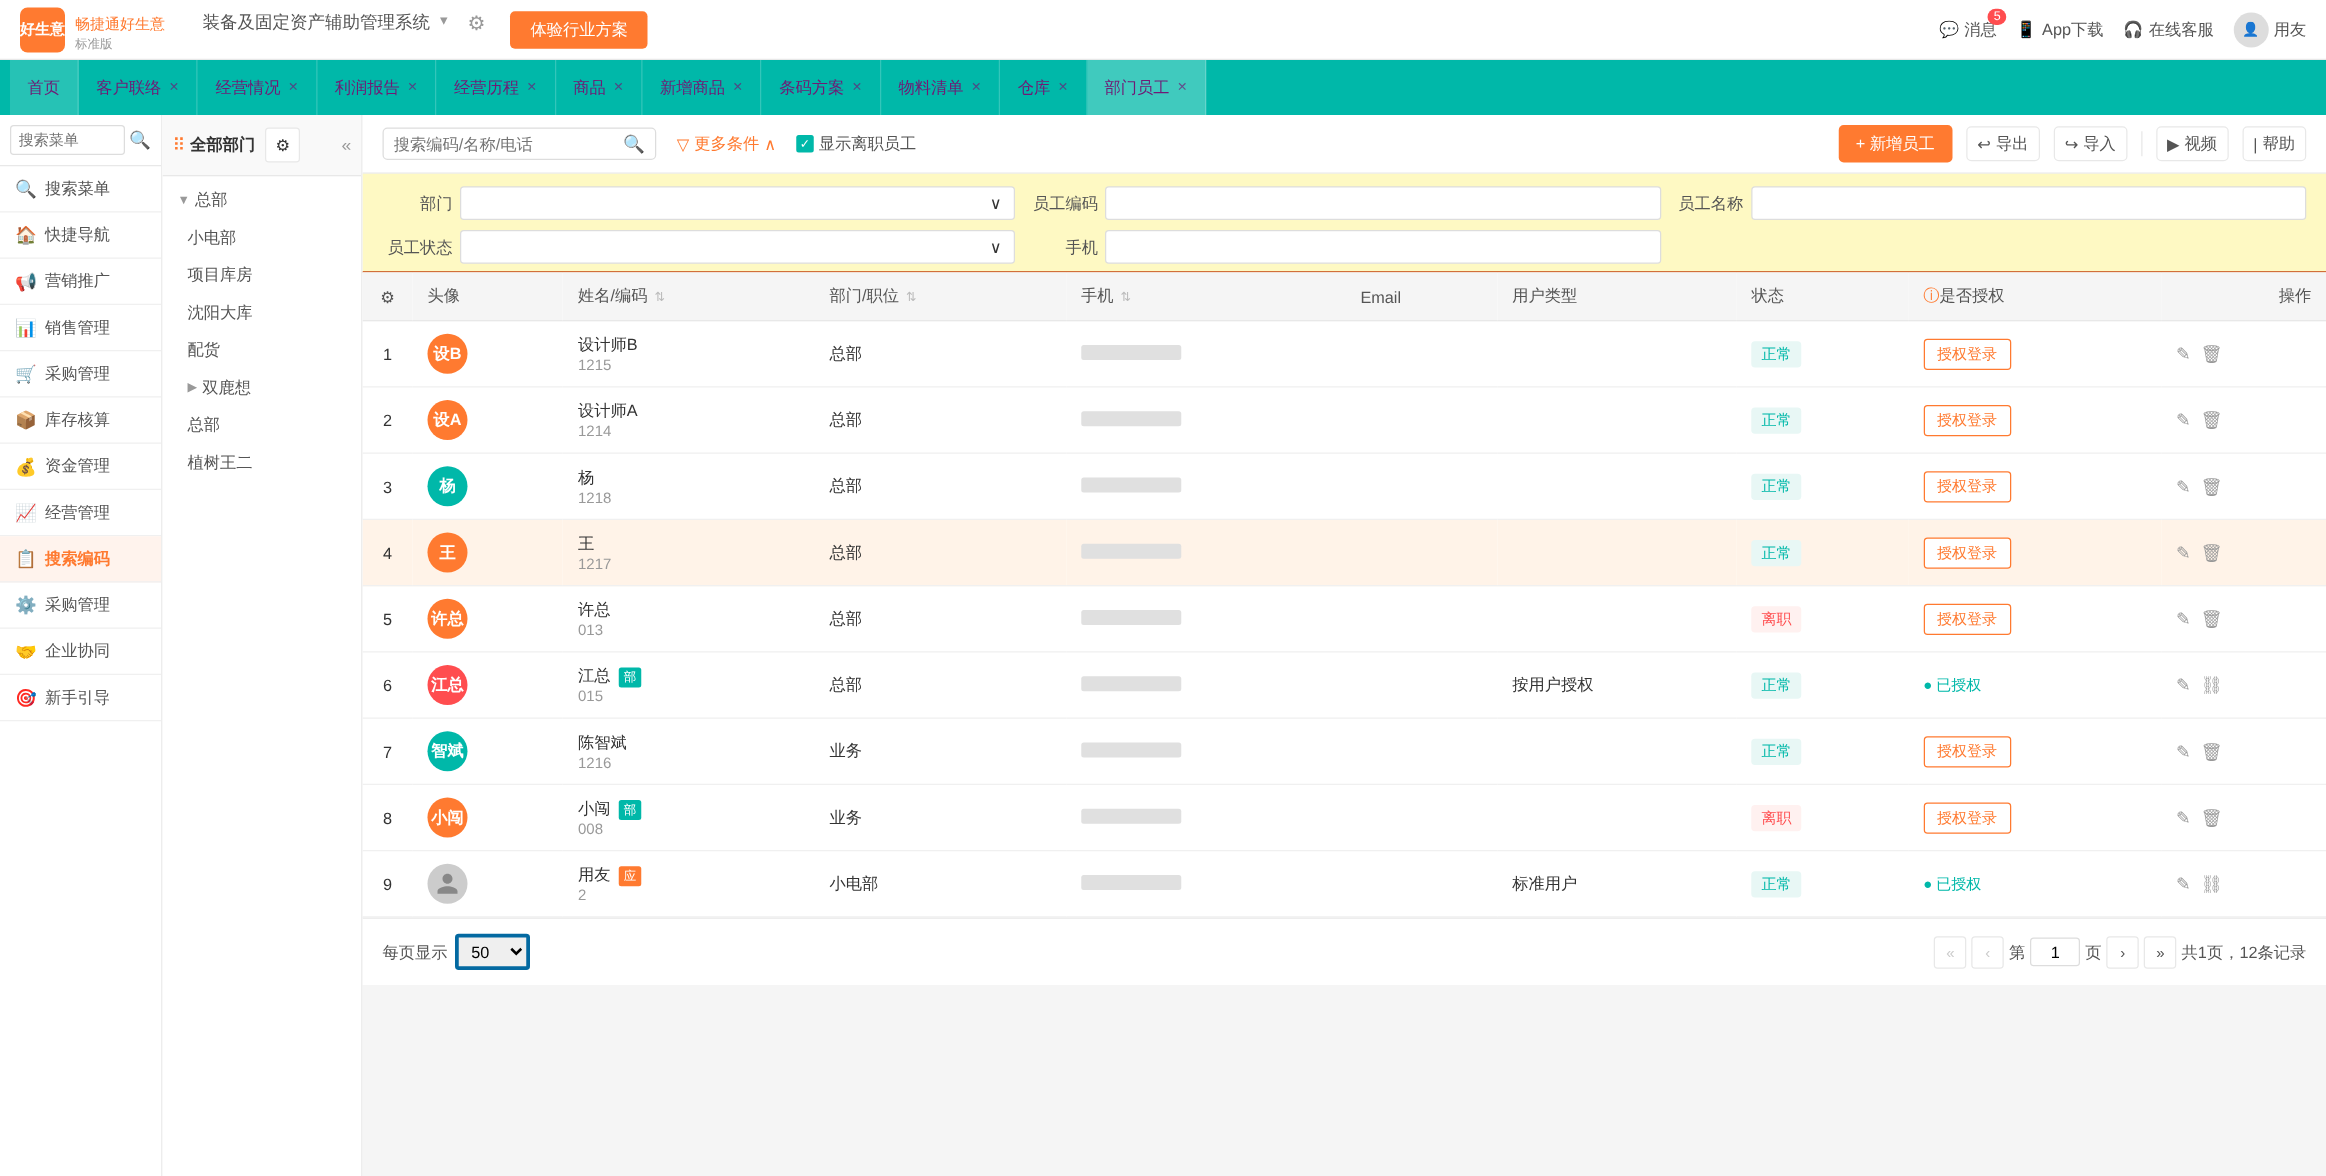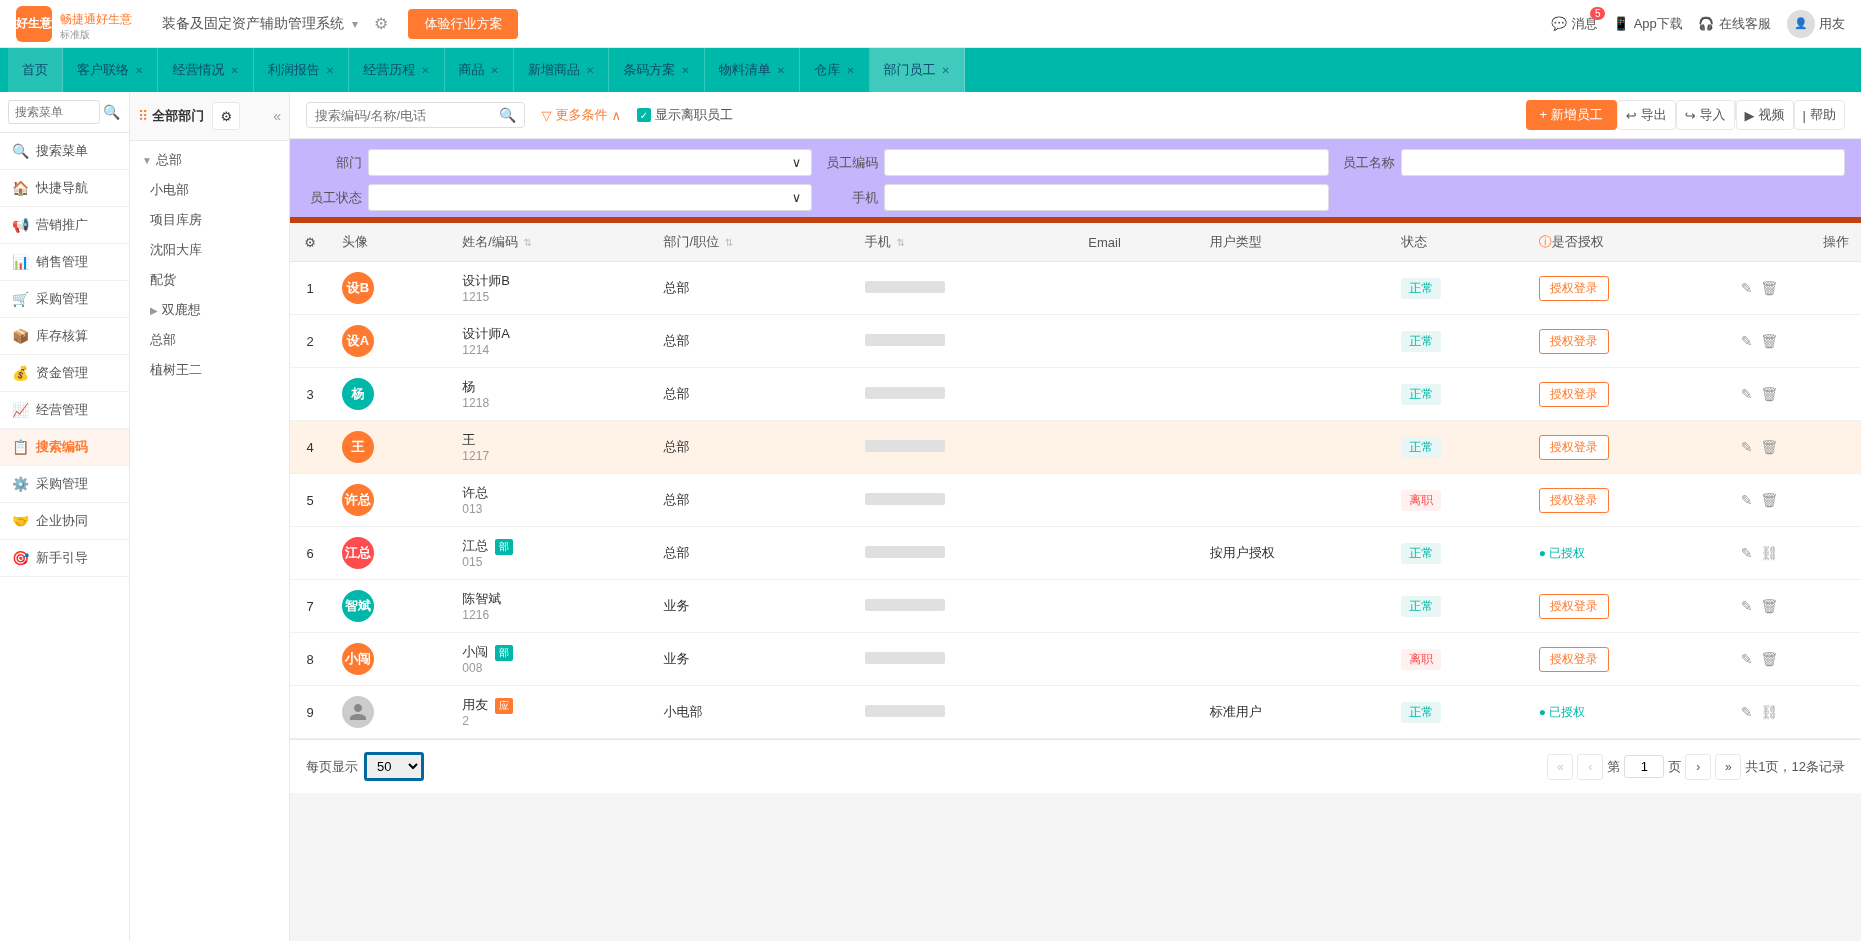--- a/index.html
+++ b/index.html
@@ -4,33 +4,33 @@
   <style>
     * { box-sizing: border-box; margin: 0; padding: 0; }
     body { font-family: 'Microsoft YaHei', Arial, sans-serif; font-size: 13px; background: #f5f5f5; color: #333; }
 
     
     .top-bar { display: flex; align-items: center; background: #fff; height: 48px; padding: 0 16px; border-bottom: 1px solid #e8e8e8; }
     .logo-area { display: flex; align-items: flex-end; gap: 8px; width: 130px; }
     .logo-icon { width: 36px; height: 36px; background: #ff7a30; border-radius: 6px; display: flex; align-items: center; justify-content: center; color: #fff; font-size: 12px; font-weight: bold; }
     .logo-text { font-size: 12px; color: #ff7a30; line-height: 1.3; }
     .logo-badge { font-size: 10px; color: #999; }
-    .system-title { flex: 1; display: flex; align-items: center; gap: 8px; font-size: 14px; color: #333; padding-left: 16px; }
+    .system-title { flex: 1; display: flex; gap: 8px; font-size: 14px; color: #333; padding-left: 16px; }
     .system-title-text { color: #555; }
     .dropdown-arrow { color: #999; font-size: 12px; }
     .settings-icon-btn { color: #999; font-size: 16px; margin-left: 8px; cursor: pointer; }
     .trial-btn { background: #ff7a30; color: #fff; border: none; border-radius: 4px; padding: 6px 16px; cursor: pointer; font-size: 13px; margin-left: 12px; }
     .top-right { display: flex; align-items: center; gap: 16px; margin-left: auto; }
     .top-right-item { display: flex; align-items: center; gap: 4px; color: #555; font-size: 13px; cursor: pointer; position: relative; }
     .badge { background: #ff4d4f; color: #fff; border-radius: 10px; font-size: 10px; padding: 1px 5px; position: absolute; top: -8px; right: -8px; }
     .avatar { width: 28px; height: 28px; background: #ddd; border-radius: 50%; display: flex; align-items: center; justify-content: center; font-size: 11px; color: #666; }
 
     
     .nav-tabs { display: flex; align-items: center; background: #00b8a9; height: 44px; padding: 0 8px; overflow: hidden; }
-    .nav-tab { display: flex; align-items: center; gap: 4px; padding: 0 14px; height: 100%; color: #0c4a6e; font-size: 13px; cursor: pointer; white-space: nowrap; border-right: 1px solid rgba(255,255,255,0.2); }
+    .nav-tab { display: flex; align-items: center; gap: 4px; padding: 0 14px; height: 100%; color: #701a75; font-size: 13px; cursor: pointer; white-space: nowrap; border-right: 1px solid rgba(255,255,255,0.2); }
     .nav-tab:first-child { background: rgba(255,255,255,0.15); }
     .nav-tab.active { background: rgba(255,255,255,0.25); }
     .nav-tab-close { font-size: 10px; opacity: 0.7; margin-left: 2px; }
 
     
     .main-layout { display: flex; height: calc(100vh - 92px); overflow: hidden; }
 
     
     .sidebar { width: 130px; background: #fff; border-right: 1px solid #e8e8e8; overflow-y: auto; flex-shrink: 0; }
     .sidebar-search { display: flex; align-items: center; padding: 8px; border-bottom: 1px solid #e8e8e8; gap: 4px; }
@@ -54,21 +54,21 @@
     .content-area { flex: 1; overflow-y: auto; background: #f5f5f5; }
 
     
     .toolbar { display: flex; align-items: center; padding: 8px 16px; background: #fff; border-bottom: 1px solid #e8e8e8; gap: 8px; }
     .search-box { display: flex; align-items: center; border: 1px solid #ddd; border-radius: 4px; padding: 4px 8px; gap: 4px; background: #fff; }
     .search-box input { border: none; outline: none; font-size: 13px; width: 180px; }
     .search-icon { color: #999; font-size: 14px; }
     .filter-btn { display: flex; align-items: center; gap: 4px; color: #ff7a30; cursor: pointer; font-size: 13px; padding: 4px 8px; }
     .show-resigned { display: flex; align-items: center; gap: 4px; font-size: 13px; color: #555; cursor: pointer; }
     .checkbox-checked { width: 14px; height: 14px; background: #00b8a9; border-radius: 2px; display: flex; align-items: center; justify-content: center; color: #fff; font-size: 10px; }
-    .toolbar-right { margin-left: auto; display: flex; gap: 0; }
+    .toolbar-right { margin-left: auto; display: flex; align-items: center; gap: 11px; }
     .add-btn { background: #ff7a30; color: #fff; border: none; border-radius: 4px; padding: 6px 14px; cursor: pointer; font-size: 13px; display: flex; align-items: center; gap: 4px; }
     .icon-btn { display: flex; align-items: center; gap: 4px; color: #555; cursor: pointer; font-size: 13px; padding: 4px 8px; border: 1px solid #e8e8e8; border-radius: 4px; background: #fff; }
     .divider-v { width: 1px; height: 20px; background: #e8e8e8; }
     .query-btn { background: #ff7a30; color: #fff; border: none; border-radius: 4px; padding: 5px 18px; cursor: pointer; font-size: 13px; }
     .set-btn { background: #fff; color: #ff7a30; border: 1px solid #ff7a30; border-radius: 4px; padding: 5px 18px; cursor: pointer; font-size: 13px; }
     table { width: 100%; border-collapse: collapse; }
     thead th { background: #f5f5f5; padding: 10px 12px; font-size: 13px; color: #555; font-weight: normal; text-align: left; border-bottom: 1px solid #e8e8e8; white-space: nowrap; }
     thead th .sort-icon { color: #bbb; font-size: 10px; margin-left: 2px; }
     tbody tr { border-bottom: 1px solid #f0f0f0; }
     tbody tr.highlighted { background: #fff3e8; }
@@ -99,21 +99,21 @@
     .page-btn.disabled { color: #ccc; cursor: not-allowed; }
     .page-info { font-size: 13px; color: #555; display: flex; align-items: center; gap: 4px; }
     .page-input { width: 40px; border: 1px solid #ddd; border-radius: 3px; padding: 3px 6px; font-size: 13px; text-align: center; }
     .total-info { font-size: 13px; color: #555; }
 
     
     .gear-icon { width: 28px; height: 28px; border: 1px solid #e8e8e8; border-radius: 3px; display: flex; align-items: center; justify-content: center; cursor: pointer; background: #fff; }
 
     .table-container { background: #fff; }
 
-    .filter-form-wrapper { background: #c4b5fd; border-bottom: 6px solid #c2410c; padding: 10px 16px 6px; }
+    .filter-form-wrapper { background: #fef9c3; border-bottom: 1px solid #c2410c; padding: 10px 16px 6px; }
     .filter-form-grid { display: grid; grid-template-columns: 1fr 1fr 1fr; gap: 10px; margin-bottom: 8px; }
     .filter-form-row2 { display: grid; grid-template-columns: 1fr 1fr 1fr; gap: 10px; }
     .field-group { display: flex; align-items: center; gap: 6px; }
     .field-label { font-size: 13px; color: #555; white-space: nowrap; min-width: 56px; text-align: right; }
     .field-control { flex: 1; }
     .field-select-box { display: flex; align-items: center; border: 1px solid #ddd; border-radius: 3px; padding: 5px 10px; background: #fff; cursor: pointer; justify-content: space-between; }
     .field-input-box { border: 1px solid #ddd; border-radius: 3px; padding: 5px 10px; font-size: 13px; width: 100%; outline: none; }
     .form-actions { display: flex; align-items: center; gap: 8px; justify-content: flex-end; }
   </style>
 </head>

